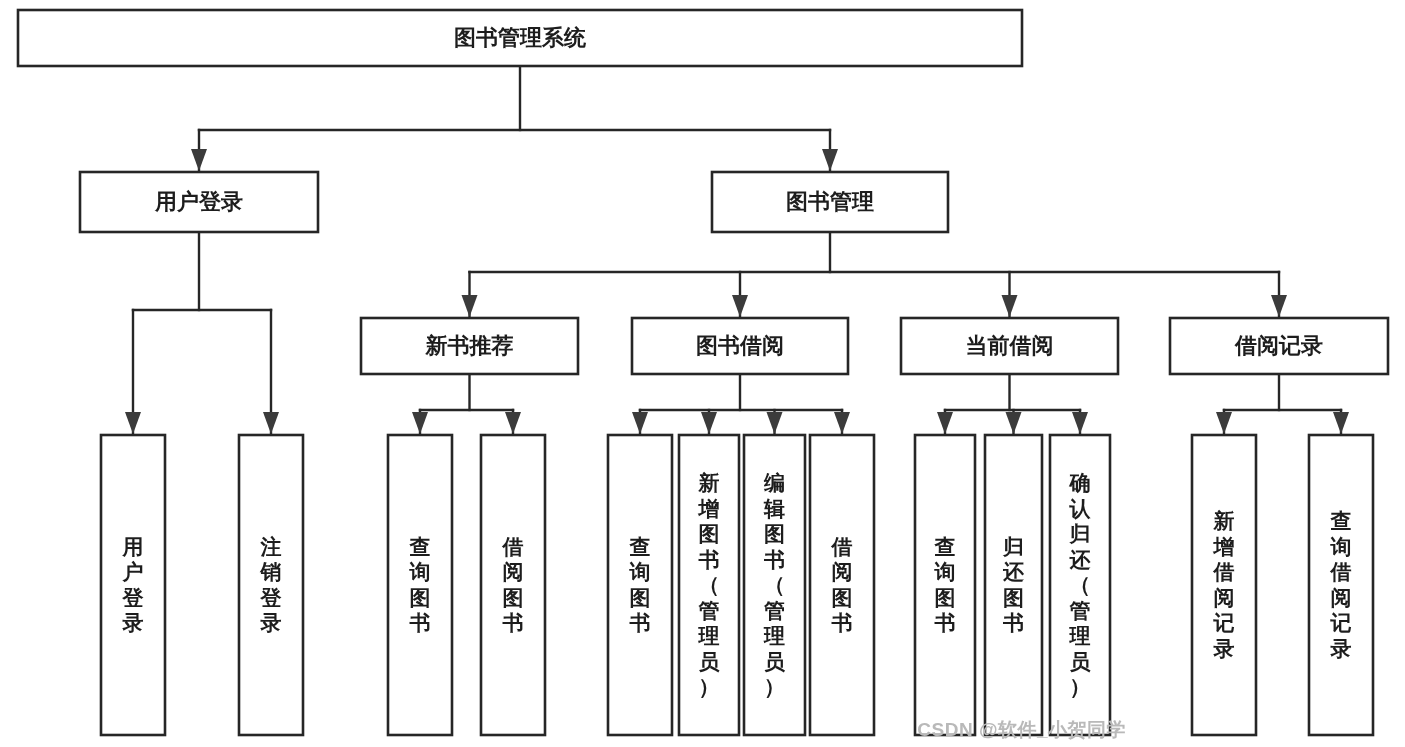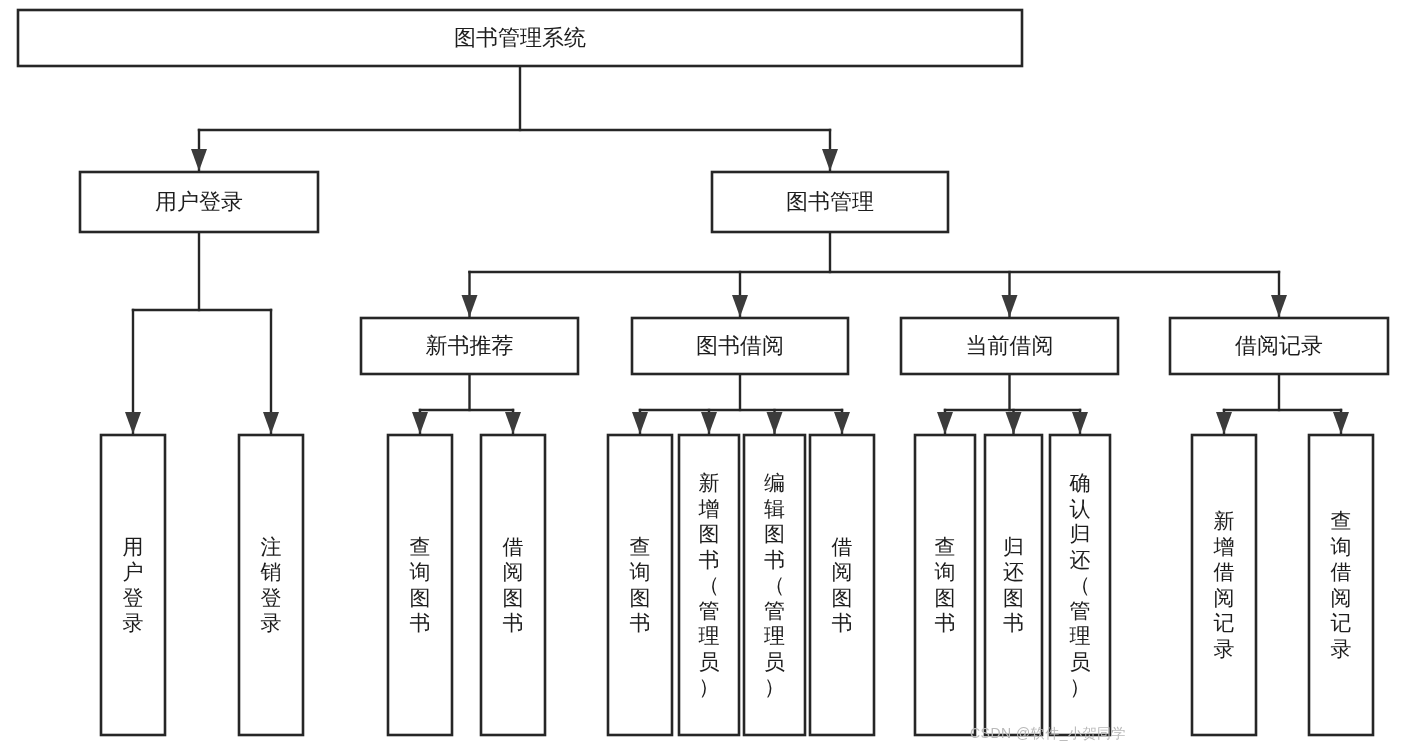--- a/index.html
+++ b/index.html
@@ -11,20 +11,21 @@
     width: 1405px;
     height: 747px;
     font-family: "Liberation Sans", "DejaVu Sans", sans-serif;
     overflow: hidden;
     position: relative;
   }
   #diagram-root {
     position: relative;
     width: 1134px;
     height: 747px;
+    font-weight: bold;
   }
   svg.tree-canvas {
     position: absolute;
     left: 0;
     top: 0;
     width: 1405px;
     height: 747px;
   }
   .node-rect {
     fill: #ffffff;
@@ -52,21 +53,21 @@
     font-family: "Liberation Sans", "DejaVu Sans", sans-serif;
     font-size: 21px;
     fill: #1d1d1d;
     text-anchor: middle;
   }
   .watermark-text {
     position: absolute;
     right: 8px;
     bottom: 4px;
     font-family: "Liberation Sans", "DejaVu Sans", sans-serif;
-    font-size: 14px;
+    font-size: 19px;
     color: #b9b9b9;
     white-space: nowrap;
     letter-spacing: 0.5px;
   }
 </style>
 </head>
 <body>
 
 <div id="diagram-root">
   <svg class="tree-canvas" id="tree-svg" viewBox="0 0 1405 747" xmlns="http://www.w3.org/2000/svg">

